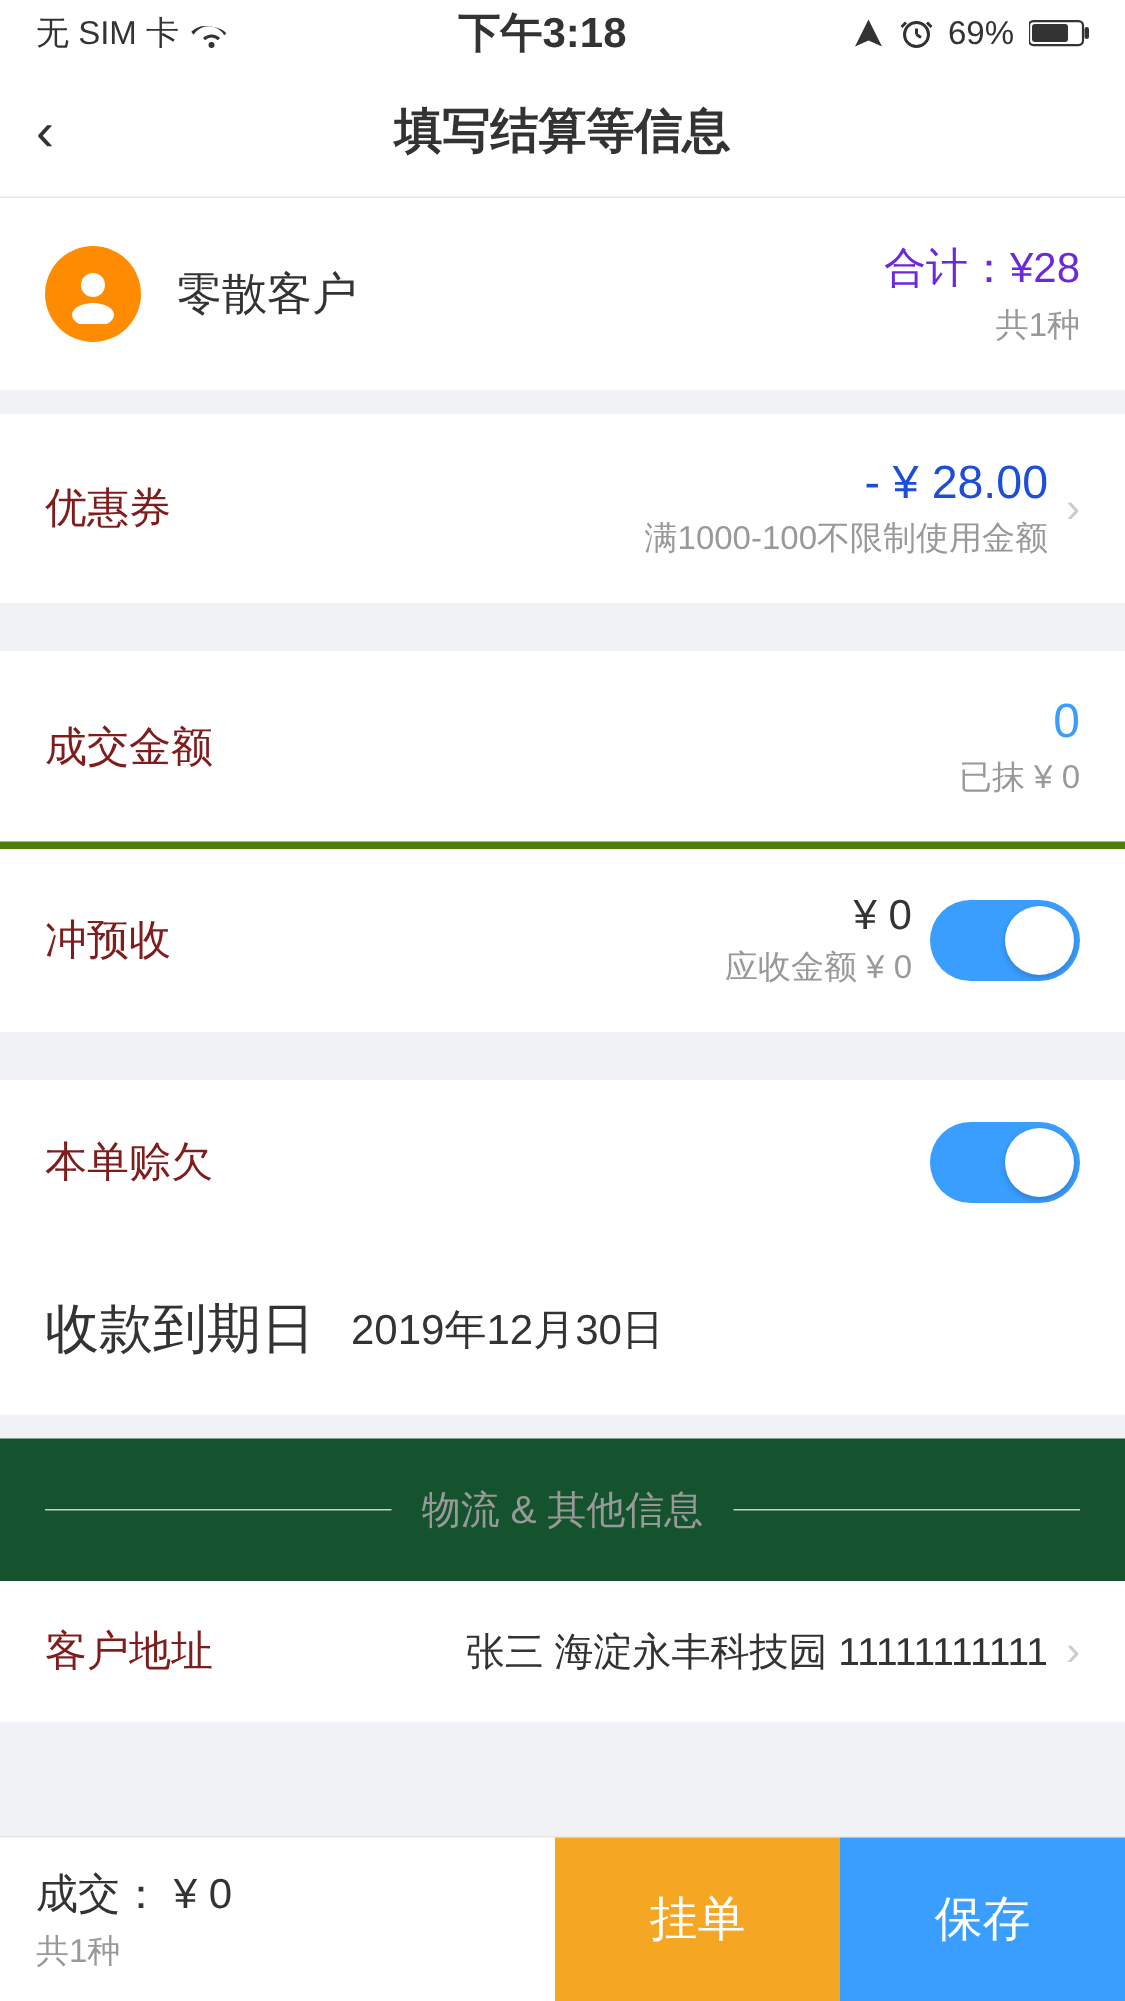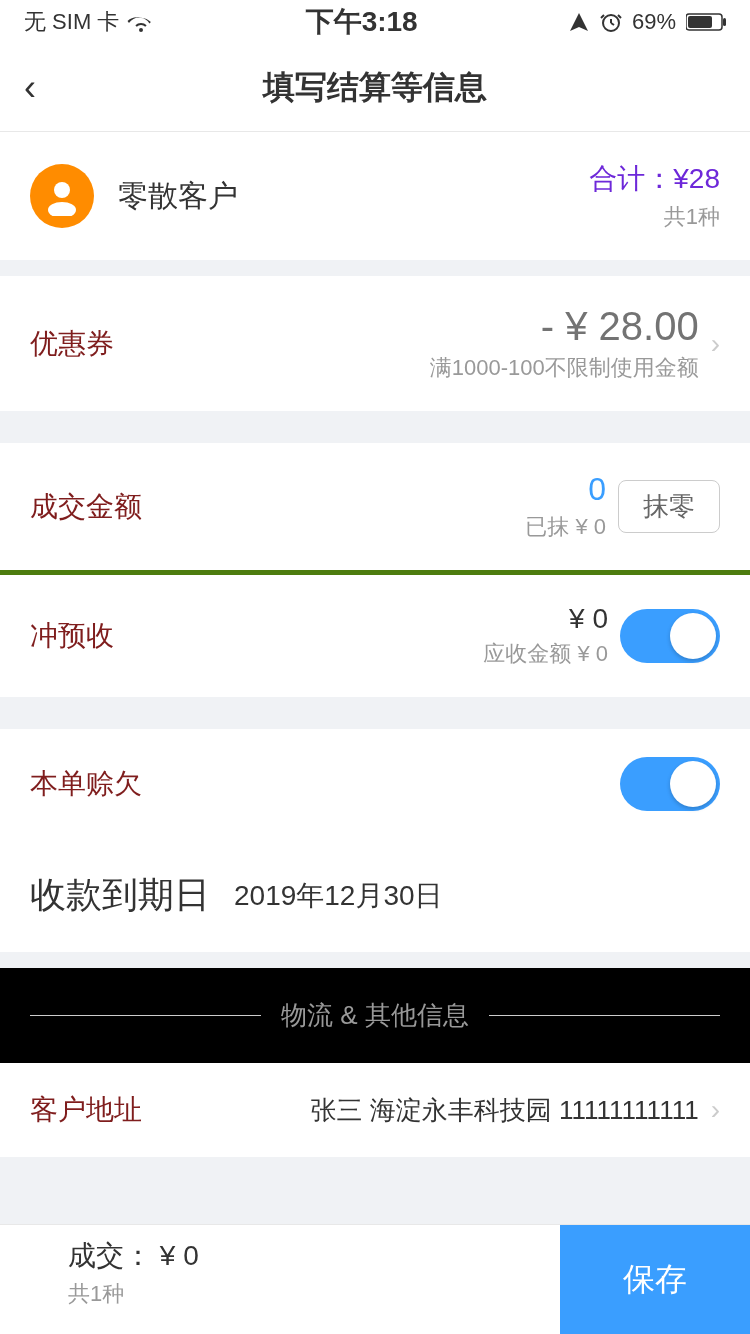--- a/index.html
+++ b/index.html
@@ -132,22 +132,22 @@
       display: flex;
       align-items: center;
       gap: 12px;
     }
     .row-value {
       font-size: 28px;
       color: #333;
       text-align: right;
     }
     .row-value.discount {
-      color: #737373;
-      font-size: 40px;
+      color: #1d4ed8;
+      font-size: 31px;
       font-weight: 500;
     }
     .row-sub {
       font-size: 22px;
       color: #999;
       margin-top: 4px;
       text-align: right;
     }
     .row-value.blue {
       color: #3a9eff;
@@ -194,21 +194,21 @@
     .section-separator {
       background: #f0f2f5;
       height: 16px;
     }
 
     
     .divider-label {
       display: flex;
       align-items: center;
       padding: 30px 30px;
-      background: #000000;
+      background: #14532d;
       gap: 20px;
       margin-bottom: 0;
     }
     .divider-line {
       flex: 1;
       height: 1px;
       background: #ccc;
     }
     .divider-text {
       font-size: 26px;
@@ -242,21 +242,21 @@
       background: #fff;
       display: flex;
       align-items: stretch;
       border-top: 1px solid #e8e8e8;
     }
     .bottom-info {
       flex: 1;
       padding: 12px 24px;
       display: flex;
       flex-direction: column;
-      margin-left: 44px;
+      justify-content: center;
     }
     .bottom-deal {
       font-size: 28px;
       color: #333;
     }
     .bottom-count {
       font-size: 22px;
       color: #999;
       margin-top: 4px;
     }
@@ -348,21 +348,20 @@
 <div class="section-separator"></div>
 
 <div class="section-white">
   <div class="row-item">
     <span class="row-label">成交金额</span>
     <div class="row-right">
       <div>
         <div class="row-value blue">0</div>
         <div class="row-sub">已抹  ¥ 0</div>
       </div>
-      <button class="mozero-btn">抹零</button>
     </div>
   </div>
   <div class="row-item">
     <span class="row-label">冲预收</span>
     <div class="row-right">
       <div>
         <div class="row-value">¥ 0</div>
         <div class="row-sub">应收金额 ¥ 0</div>
       </div>
       <div class="toggle">
@@ -405,14 +404,15 @@
   </div>
 </div>
 
 <div class="grey-area"></div>
 
 <div class="bottom-bar">
   <div class="bottom-info">
     <div class="bottom-deal">成交：  ¥ 0</div>
     <div class="bottom-count">共1种</div>
   </div>
+  <div class="bottom-btn btn-orange">挂单</div>
   <div class="bottom-btn btn-blue">保存</div>
 </div>
 
 </body></html>

